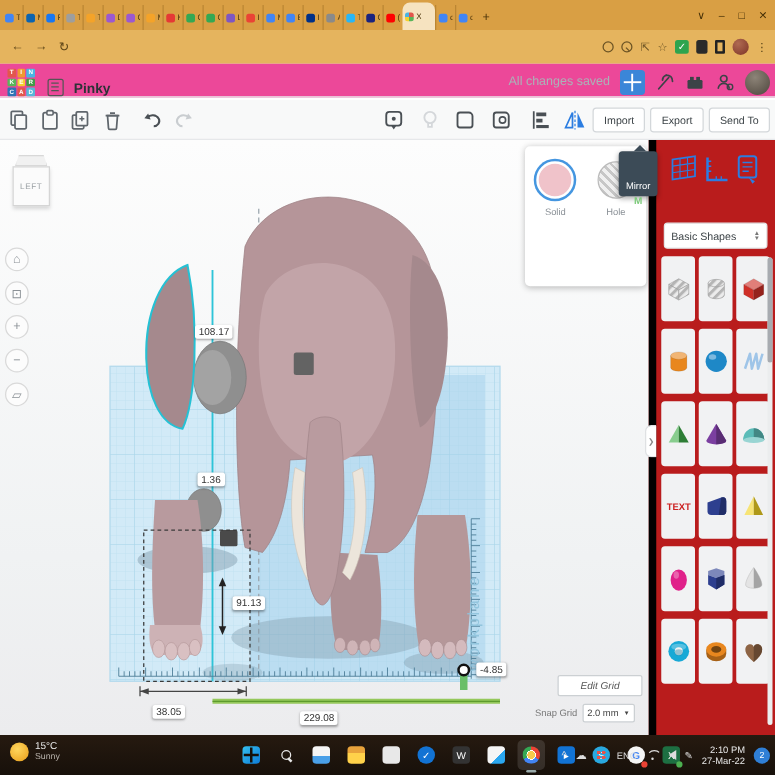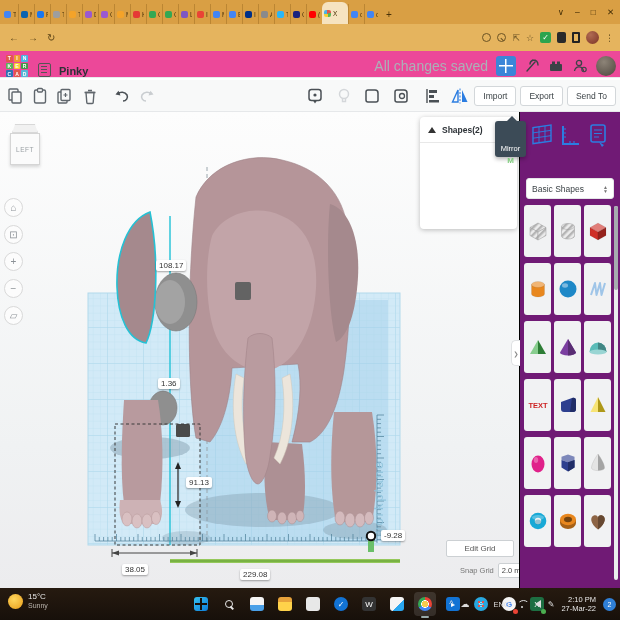--- a/index.html
+++ b/index.html
@@ -35,21 +35,21 @@
   .dots3 { font-size:9px; color:#503c12; cursor:pointer; }
 
   
   .tc-header { position:absolute; left:0; top:51px; width:620px; height:27px; background:#ec4899; border-bottom:1px solid #e8eaec; display:flex; align-items:flex-end; }
   .logo { width:22px; height:22px; margin-left:6px; display:grid; grid-template-columns:repeat(3,1fr); grid-template-rows:repeat(3,1fr); gap:1px; cursor:pointer; }
   .logo div { color:#fff; font-size:5px; font-weight:bold; display:flex; align-items:center; justify-content:center; border-radius:1px; }
   .doc-ic { width:13px; height:14px; border:1.3px solid #555; border-radius:2px; margin-left:10px; position:relative; cursor:pointer; }
   .doc-ic:before { content:""; position:absolute; left:2px; top:2px; width:6px; height:1.2px; background:#555; box-shadow:0 3px 0 #555, 0 6px 0 #555; }
   .title { font-size:11px; color:#2d3237; margin-left:8px; font-weight:bold; }
   .hdr-right { position:absolute; right:0; top:51px; height:29px; display:flex; align-items:center; gap:8px; padding-right:4px; }
-  .saved { font-size:14px; color:#aab2b8; }
+  .saved { font-size:10px; color:#aab2b8; }
   .blue-tile { width:20px; height:20px; background:#3b86d8; border-radius:3px; cursor:pointer;
     background-image:linear-gradient(#fff 0 0),linear-gradient(#fff 0 0); background-size:1.5px 70%,70% 1.5px; background-position:center,center; background-repeat:no-repeat; }
   .hicon { width:16px; height:16px; cursor:pointer; }
   .hicon svg { width:100%; height:100%; }
   .avatar { width:20px; height:20px; border-radius:50%; background:radial-gradient(circle at 40% 30%, #8d8478, #4d453c); cursor:pointer; }
 
   
   .toolbar { position:absolute; left:0; top:80px; width:620px; height:32px; background:#f8f9f9; border-bottom:1px solid #e6e8ea; display:flex; align-items:center; }
   .tbi { width:20px; height:20px; margin-left:5px; cursor:pointer; }
   .tbi svg { width:100%; height:100%; }
@@ -61,22 +61,22 @@
   .canvas svg.scene { position:absolute; left:0; top:0; }
   .dim { position:absolute; background:#fff; border-radius:2px; padding:1px 3px; font-size:8px; color:#333; box-shadow:0 1px 2px rgba(0,0,0,.35); white-space:nowrap; }
 
   
   .vcube { position:absolute; left:10px; top:12px; width:30px; cursor:pointer; }
   .vc-top { width:26px; height:9px; margin-left:2px; background:#f1f1f1; border:1px solid #d8d8d8; clip-path:polygon(12% 0,88% 0,100% 100%,0 100%); font-size:4.5px; color:#aaa; text-align:center; }
   .vc-front { width:30px; height:32px; background:#fbfbfb; border:1px solid #d5d5d5; box-shadow:0 2px 3px rgba(0,0,0,.15); display:flex; align-items:center; justify-content:center; font-size:6.5px; letter-spacing:.5px; color:#9aa0a4; }
   .navcol { position:absolute; left:4px; top:86px; display:flex; flex-direction:column; gap:8px; }
   .navbtn { width:19px; height:19px; border-radius:50%; background:#fcfcfc; border:1px solid #d9d9d9; color:#8b9196; font-size:10px; display:flex; align-items:center; justify-content:center; cursor:pointer; }
 
-  .editgrid { position:absolute; left:446px; top:428px; width:68px; height:17px; background:#fff; border:1px solid #ccd0d3; border-radius:2px; font-size:8px; color:#555; display:flex; align-items:center; justify-content:center; cursor:pointer; }
-  .snaprow { position:absolute; left:460px; top:451px; display:flex; align-items:center; gap:4px; }
+  .editgrid { position:absolute; left:446px; top:428px; width:68px; height:17px; background:#fff; border:1px solid #ccd0d3; border-radius:2px; font-size:8px; color:#555; display:flex; align-items:center; justify-content:center; cursor:pointer;font-style:italic; }
+  .snaprow { position:absolute; left:428px; top:451px; display:flex; align-items:center; gap:4px; }
   .snaplab { font-size:7.5px; color:#777; }
   .snapdd { width:42px; height:15px; background:#fff; border:1px solid #ccd0d3; border-radius:2px; font-size:7.5px; color:#444; display:flex; align-items:center; justify-content:space-between; padding:0 3px; cursor:pointer; }
 
   
   .inspector { position:absolute; left:420px; top:117px; width:97px; height:112px; background:#fff; border-radius:4px; box-shadow:0 1px 5px rgba(0,0,0,.25); }
   .insp-head { height:26px; border-bottom:1px solid #e8e8e8; display:flex; align-items:center; padding:0 8px; gap:6px; }
   .tri-up { width:0; height:0; border-left:4px solid transparent; border-right:4px solid transparent; border-bottom:6px solid #333; cursor:pointer; }
   .insp-title { font-size:8.5px; font-weight:bold; color:#2d3237; }
   .ilock { margin-left:auto; width:7px; height:6px; border:1.2px solid #777; border-radius:1px; position:relative; cursor:pointer; }
   .ilock:before { content:""; position:absolute; left:0.8px; top:-4px; width:3.5px; height:3.5px; border:1.2px solid #777; border-bottom:none; border-radius:3px 3px 0 0; }
@@ -85,21 +85,21 @@
   .sw-c { width:30px; height:30px; border-radius:50%; margin:0 auto; }
   .sw-solid { background:#f0c3ca; border:2px solid #fff; box-shadow:0 0 0 2px #4596e0; }
   .sw-hole { background:repeating-linear-gradient(45deg,#c7c7c7 0 2px,#f0f0f0 2px 5px); border:1px solid #bbb; }
   .sw-lab { font-size:7.5px; color:#8a9096; margin-top:6px; }
   .tooltip { position:absolute; left:495px; top:121px; width:31px; height:36px; background:#3c4b57; border-radius:3px; color:#fff; text-align:center; box-shadow:0 2px 4px rgba(0,0,0,.3); z-index:5; }
   .tooltip:before { content:""; position:absolute; top:-5px; left:12px; border-left:5px solid transparent; border-right:5px solid transparent; border-bottom:5px solid #3c4b57; }
   .tt-lab { font-size:7.5px; margin-top:23px; }
   .tt-key { font-size:8px; font-weight:bold; color:#7ccb7a; margin-top:3px; }
 
   
-  .panel { position:absolute; left:519px; top:112px; width:101px; height:476px; background:#701a75; border-left:1px solid #000000; }
+  .panel { position:absolute; left:519px; top:112px; width:101px; height:476px; background:#b91c1c; border-left:6px solid #000000; }
   .ptools { display:flex; justify-content:space-between; padding:8px 10px 0 10px; }
   .ptool { width:24px; height:30px; cursor:pointer; }
   .ptool svg { width:100%; height:100%; }
   .cat { margin:28px 6px 0 6px; height:21px; background:#fff; border:1px solid #e4e6e8; border-radius:3px; display:flex; align-items:center; justify-content:space-between; padding:0 5px; cursor:pointer; }
   .cat-lab { font-size:8.5px; color:#3c4347; }
   .sorter { display:flex; flex-direction:column; font-size:5px; color:#777; line-height:4px; }
   .gallery { display:grid; grid-template-columns:repeat(3,27px); gap:6px 3px; padding:6px 0 0 4px; }
   .tile { width:27px; height:52px; background:#f1f2f3; border-radius:3px; display:flex; align-items:center; justify-content:center; cursor:pointer; }
   .tile svg { width:24px; height:24px; }
   .pscroll { position:absolute; right:2px; top:94px; width:4px; height:374px; background:#ebedee; border-radius:2px; }
@@ -570,21 +570,21 @@
       <rect x="368" y="426" width="6" height="14" fill="#6abf69"></rect>
       <circle cx="371" cy="424" r="4.2" fill="#fff" stroke="#111" stroke-width="2"></circle>
     </g>
   </svg>
 
   <div class="dim" style="left:156px; top:148px">108.17</div>
   <div class="dim" style="left:158px; top:266px">1.36</div>
   <div class="dim" style="left:186px; top:365px">91.13</div>
   <div class="dim" style="left:122px; top:452px">38.05</div>
   <div class="dim" style="left:240px; top:457px">229.08</div>
-  <div class="dim" style="left:381px; top:418px">-9.28</div>
+  <div class="dim" style="left:381px; top:418px">-4.85</div>
 
   <div class="vcube">
     <div class="vc-top"></div>
     <div class="vc-front">LEFT</div>
   </div>
   <div class="navcol">
     <div class="navbtn">⌂</div>
     <div class="navbtn">⊡</div>
     <div class="navbtn">+</div>
     <div class="navbtn">−</div>
@@ -595,24 +595,29 @@
   <div class="snaprow">
     <span class="snaplab">Snap Grid</span>
     <span class="snapdd">
       <span>2.0 mm</span>
         <span style="font-size:5px">▼</span>
     </span>
   </div>
 </div>
 
 <div class="inspector">
-  <div class="insp-head">
-    <span class="tri-up"></span>
-    <span class="insp-title">Shapes(2)</span>
-    <span class="ilock"></span>
+  <div class="insp-body">
+    <div class="swatch">
+      <div class="sw-c sw-solid"></div>
+      <div class="sw-lab">Solid</div>
+    </div>
+    <div class="swatch">
+      <div class="sw-c sw-hole"></div>
+      <div class="sw-lab">Hole</div>
+    </div>
   </div>
 </div>
 <div class="tooltip">
   <div class="tt-lab">Mirror</div>
   <div class="tt-key">M</div>
 </div>
 
 <div class="panel">
   <div class="collapse">❯</div>
   <div class="ptools">

